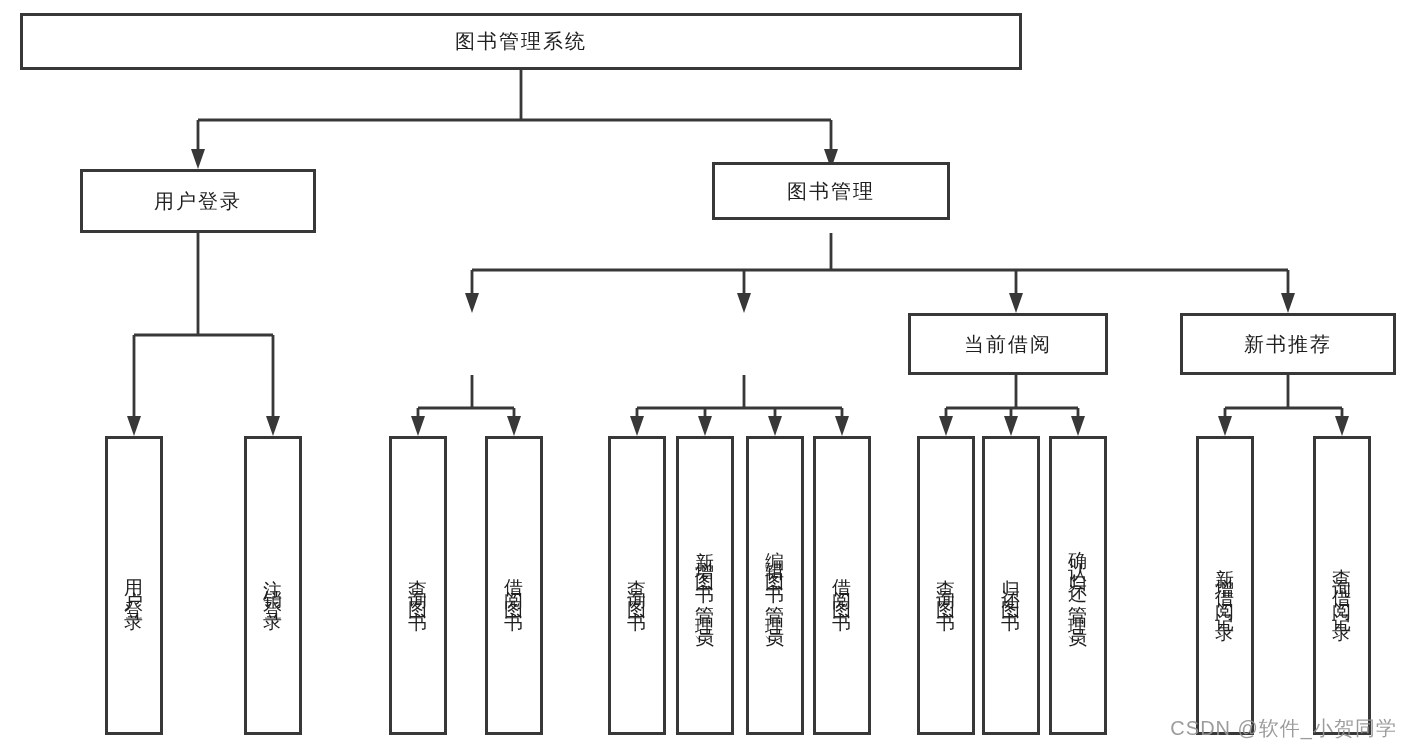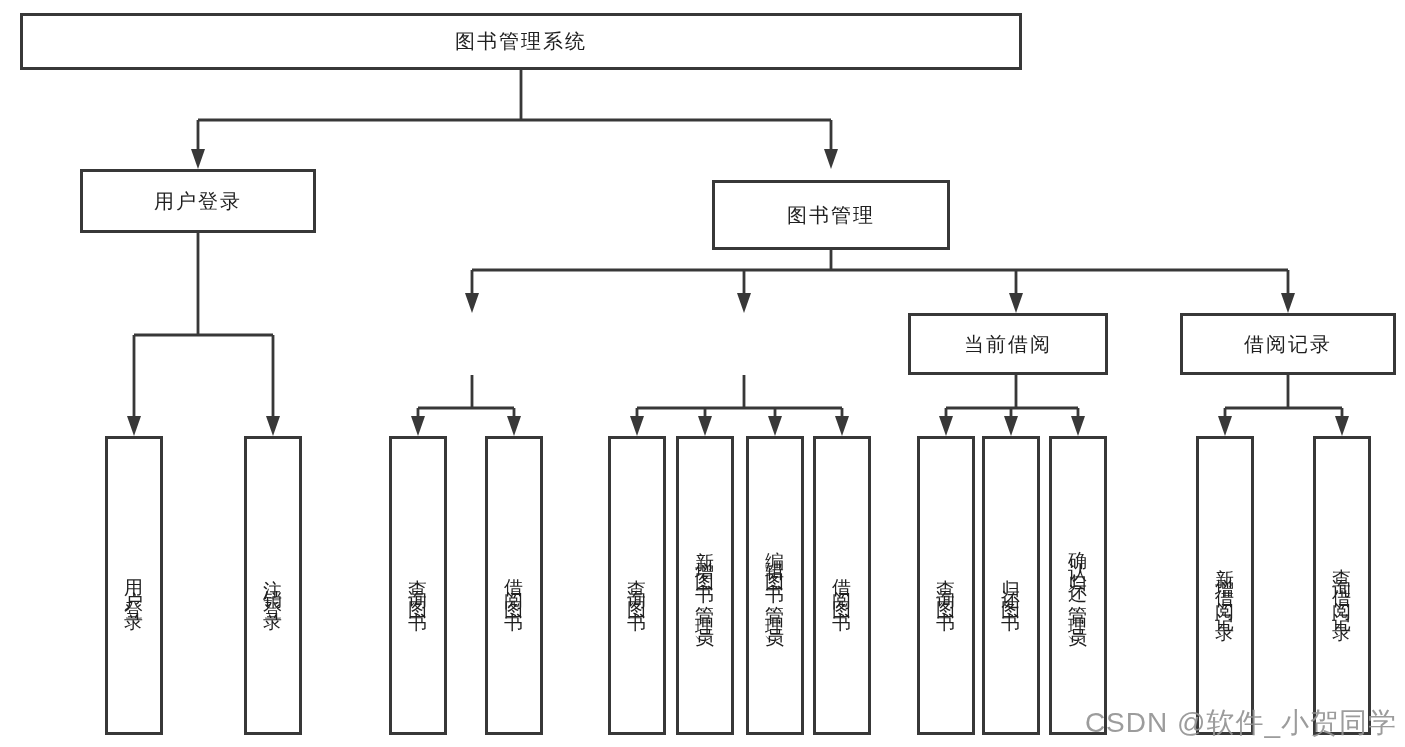--- a/index.html
+++ b/index.html
@@ -32,21 +32,21 @@
     text-orientation: mixed;
     font-size: 19px;
     color: #1f1f1f;
     letter-spacing: 11px;
     line-height: 1;
   }
   .watermark {
     position: absolute;
     right: 8px;
     bottom: 5px;
-    font-size: 28px;
+    font-size: 20px;
     color: rgba(148, 148, 148, 0.92);
     letter-spacing: 1px;
     z-index: 5;
     white-space: nowrap;
   }
 </style>
 </head>
 <body>
 
 <div class="stage">
@@ -91,29 +91,29 @@
     </g>
   </svg>
 
   <div class="node" style="left:20px;top:13px;width:1002px;height:57px">
     <span class="hl">图书管理系统</span>
   </div>
 
   <div class="node" style="left:80px;top:169px;width:236px;height:64px">
     <span class="hl">用户登录</span>
   </div>
-  <div class="node" style="left:712px;top:180px;width:238px;height:70px">
+  <div class="node" style="left:712px;top:162px;width:238px;height:58px">
     <span class="hl">图书管理</span>
   </div>
 
   <div class="node" style="left:908px;top:313px;width:200px;height:62px">
     <span class="hl">当前借阅</span>
   </div>
   <div class="node" style="left:1180px;top:313px;width:216px;height:62px">
-    <span class="hl">借阅记录</span>
+    <span class="hl">新书推荐</span>
   </div>
 
   <div class="node" style="left:105px;top:436px;width:58px;height:299px">
     <span class="vl">用户登录</span>
   </div>
   <div class="node" style="left:244px;top:436px;width:58px;height:299px">
     <span class="vl">注销登录</span>
   </div>
 
   <div class="node" style="left:389px;top:436px;width:58px;height:299px">

